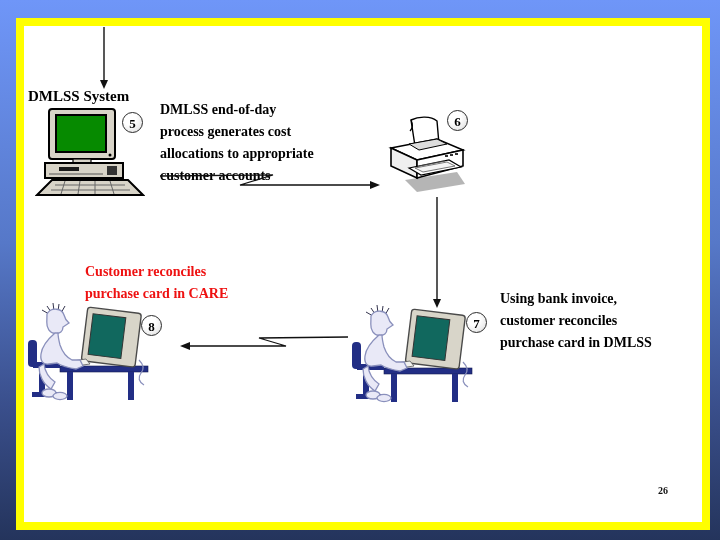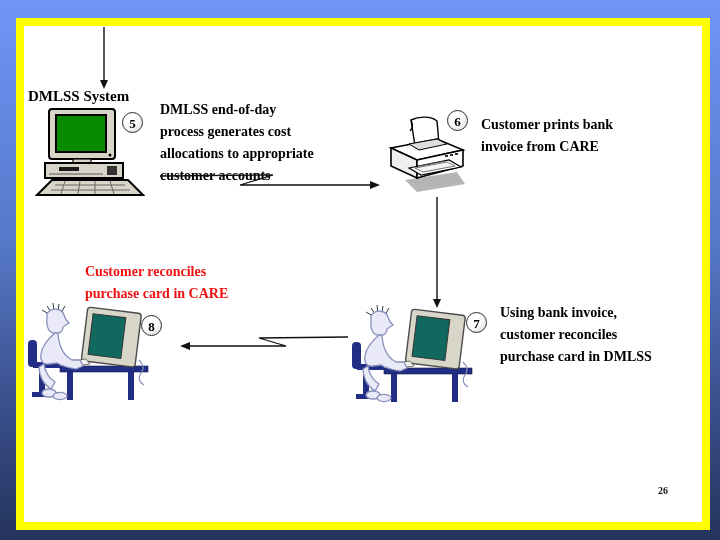--- a/index.html
+++ b/index.html
@@ -147,37 +147,35 @@
     </g>
   <polygon points="26,54 66,46 78,53 38,61" fill="#FFFFFF" stroke="#000" stroke-width="1.2"></polygon>
   <polygon points="32,54 64,48 72,52 40,58" fill="#F5F5F5" stroke="#555" stroke-width="0.8"></polygon>
   <line x1="36" y1="52" x2="62" y2="47" stroke="#555" stroke-width="0.8"></line>
 </svg>
 
 <div class="abs badge" style="left:447px;top:110px;">
   <span>6</span>
 </div>
 <div class="abs" style="left:481px;top:95px;width:210px;">
-  <div class="txt" style="margin-top:19px;">Customer prints bank
-invoice from CARE</div>
 </div>
 
 <div class="abs txt txt-red" style="left:85px;top:261px;width:190px;">Customer reconciles
 purchase card in CARE</div>
 
 <svg class="abs" style="left:26px;top:302px;" width="128" height="100" viewBox="0 0 128 100">
   <use href="#person-figure"></use>
 </svg>
 <div class="abs badge" style="left:141px;top:315px;">
   <span>8</span>
 </div>
 
 <svg class="abs" style="left:350px;top:304px;" width="128" height="100" viewBox="0 0 128 100">
   <use href="#person-figure"></use>
 </svg>
 <div class="abs badge" style="left:466px;top:312px;">
   <span>7</span>
 </div>
-<div class="abs txt" style="left:500px;top:302px;width:195px;">Using bank invoice,
+<div class="abs txt" style="left:500px;top:288px;width:195px;">Using bank invoice,
 customer reconciles
 purchase card in DMLSS</div>
 
 <div class="abs pagenum" style="left:658px;top:485px;">26</div>
 
 </body></html>

